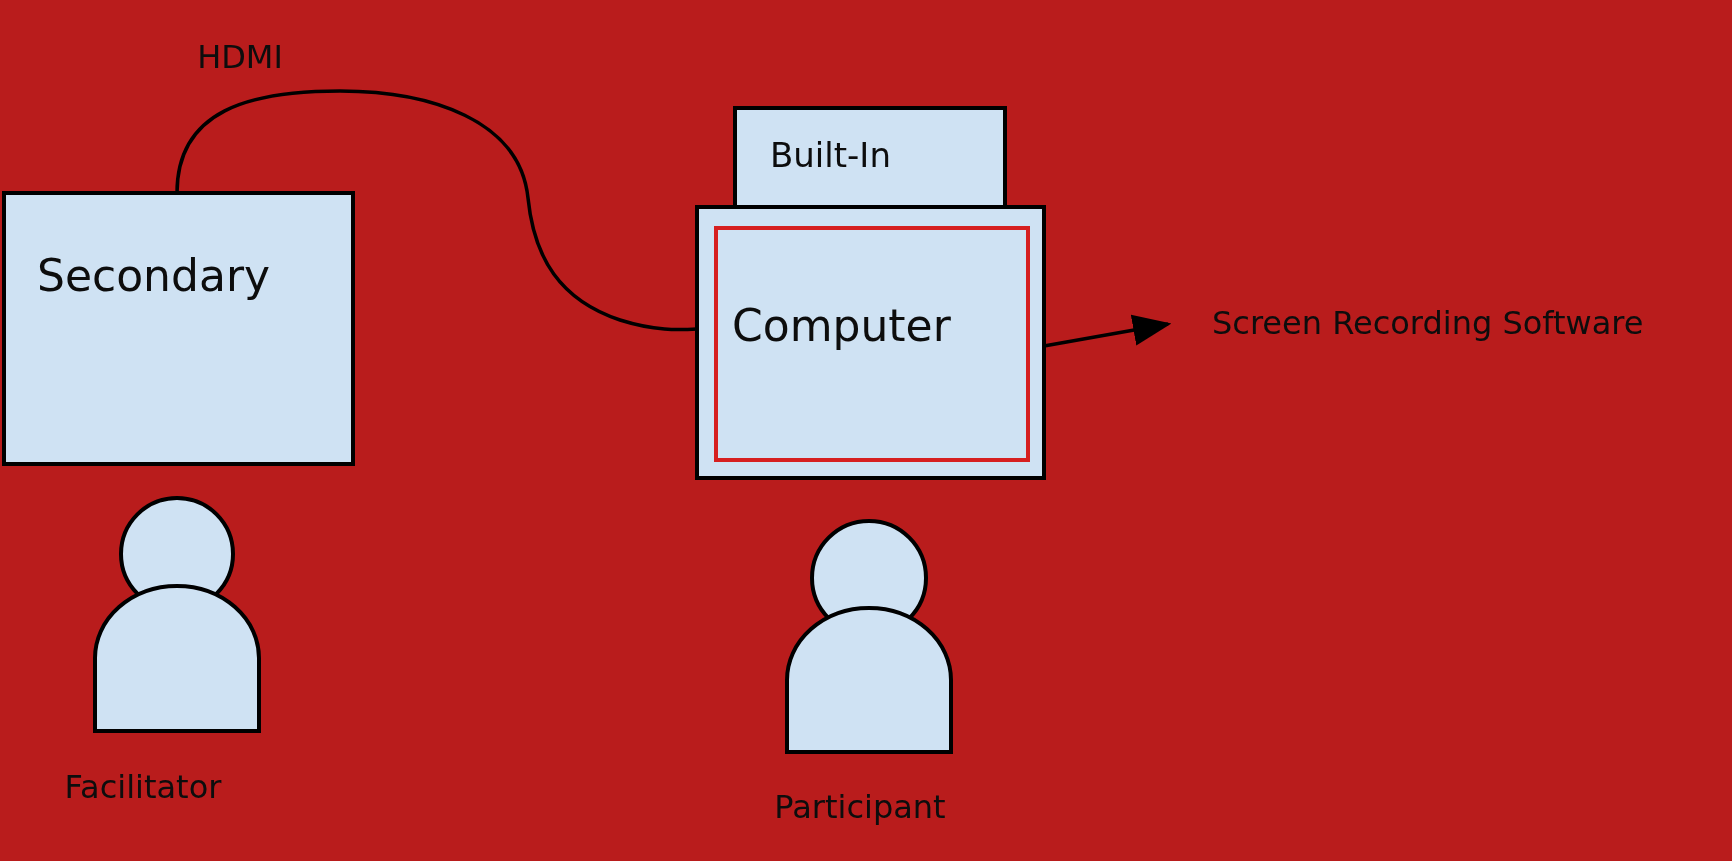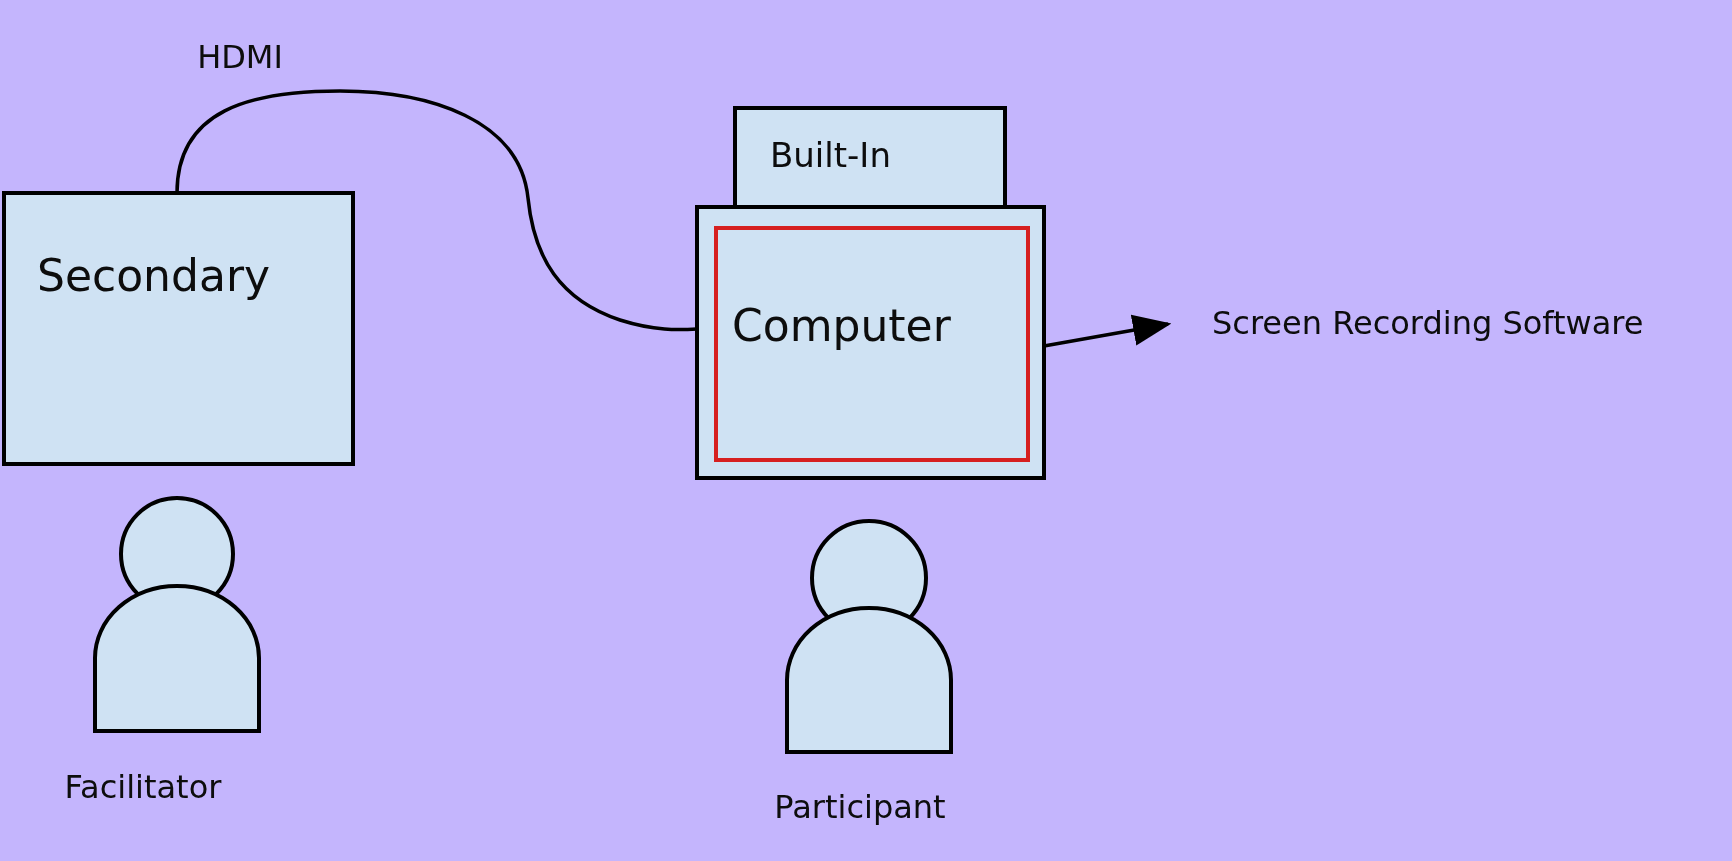--- a/index.html
+++ b/index.html
@@ -8,21 +8,21 @@
     padding: 0;
     background: #ffffff;
   }
   body {
     font-family: "DejaVu Sans", sans-serif;
   }
   #diagram-canvas {
     position: relative;
     width: 1732px;
     height: 861px;
-    background: #c4b5fd;
+    background: #b91c1c;
     overflow: hidden;
   }
   #diagram-svg {
     position: absolute;
     left: 0;
     top: 0;
     width: 1732px;
     height: 861px;
   }
   .node-label {

